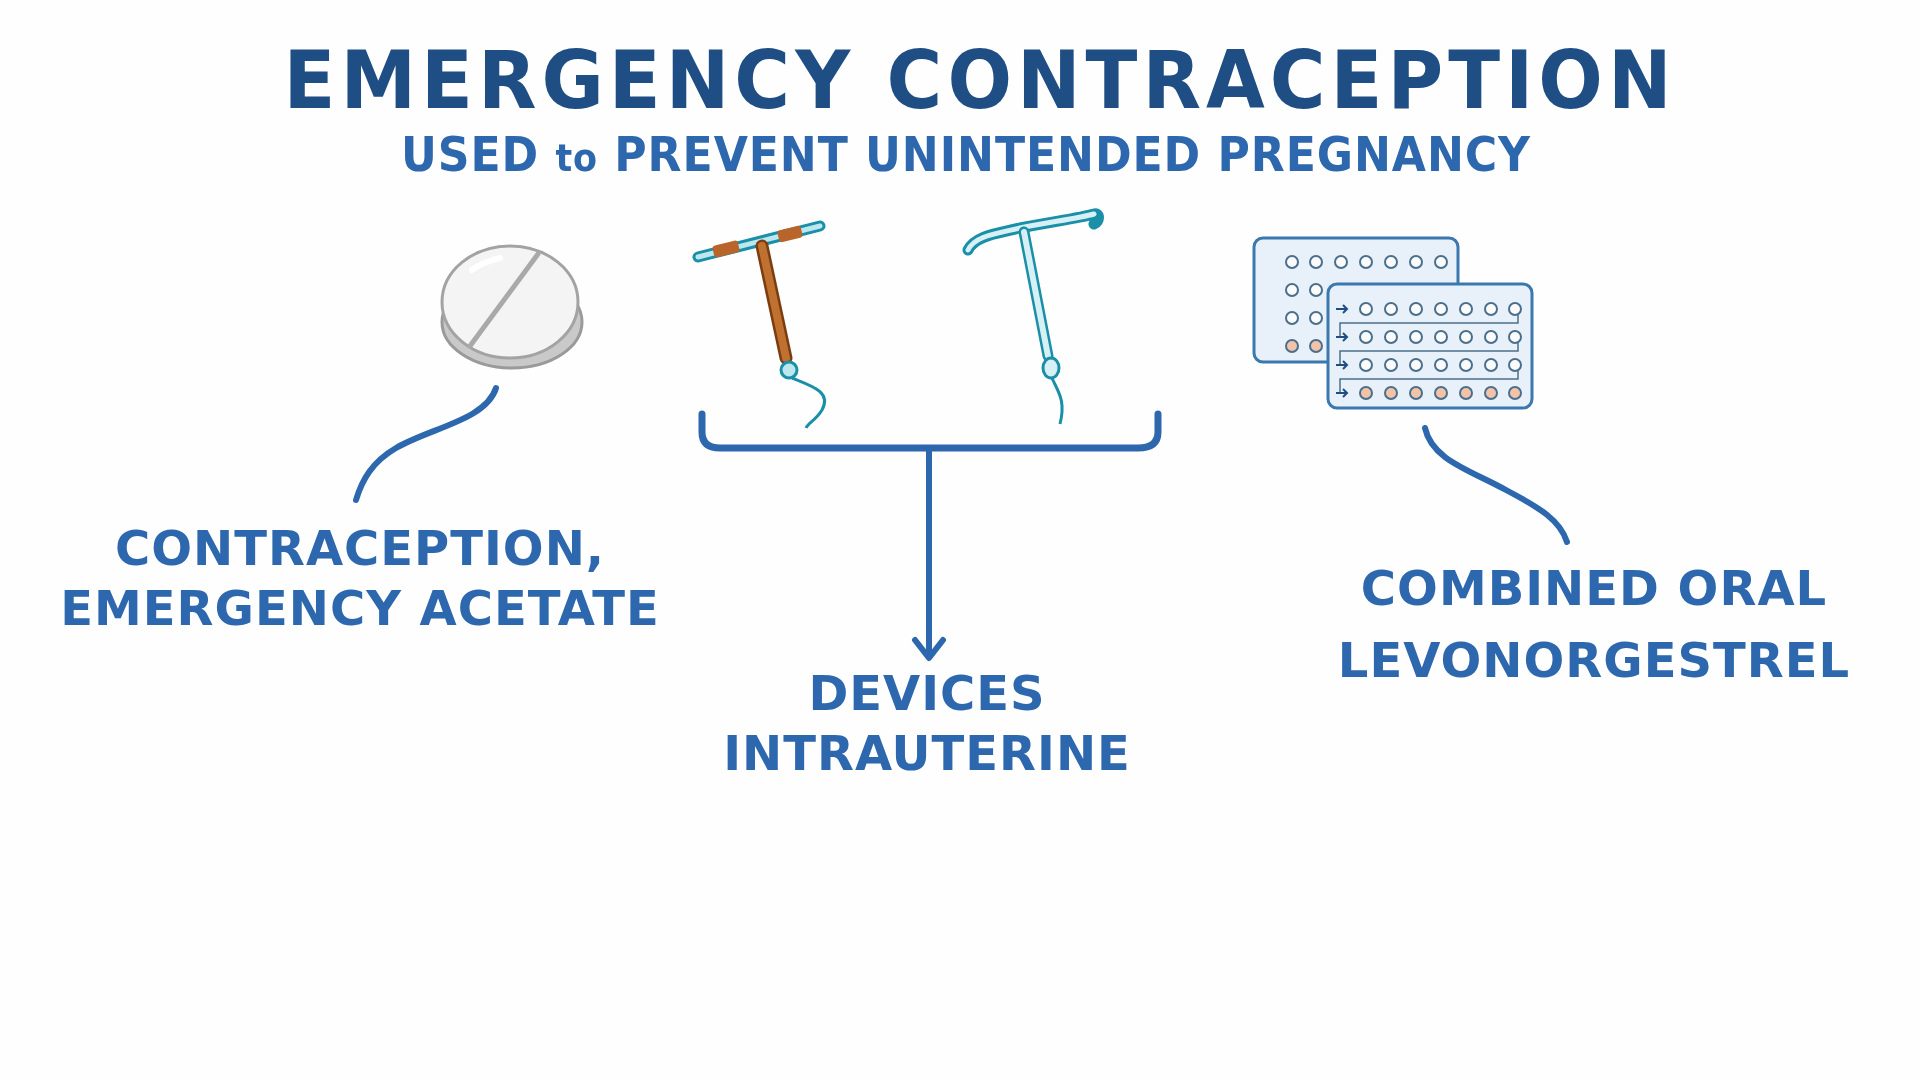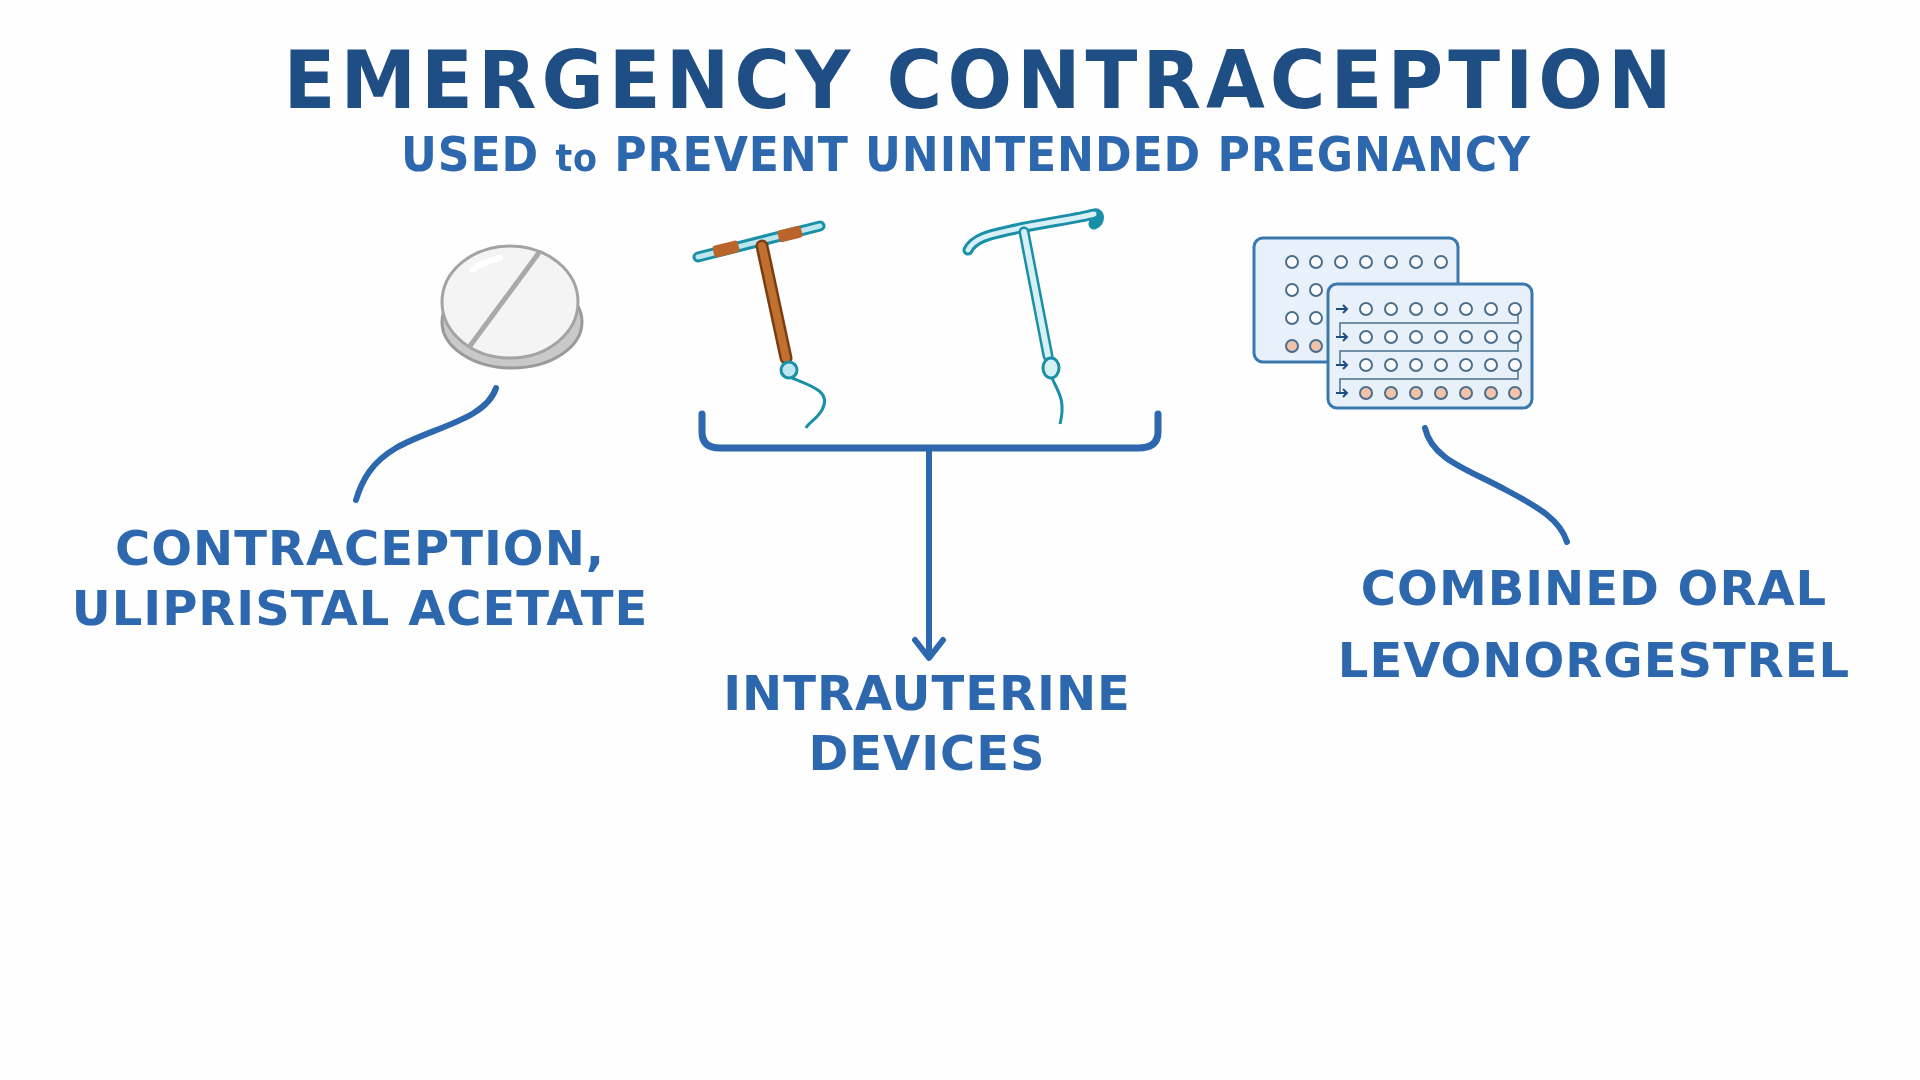--- a/index.html
+++ b/index.html
@@ -124,24 +124,24 @@
       <path d="M1336 309 L1346 309 M1343 305 L1347 309 L1343 313" stroke="#1f4e85" stroke-width="2" fill="none"></path>
       <path d="M1336 337 L1346 337 M1343 333 L1347 337 L1343 341" stroke="#1f4e85" stroke-width="2" fill="none"></path>
       <path d="M1336 365 L1346 365 M1343 361 L1347 365 L1343 369" stroke="#1f4e85" stroke-width="2" fill="none"></path>
       <path d="M1336 393 L1346 393 M1343 389 L1347 393 L1343 397" stroke="#1f4e85" stroke-width="2" fill="none"></path>
     </g>
   </g>
 </svg>
 
 <div class="abs label" style="left:60px; width:600px; top:518px;">
   <span>CONTRACEPTION,</span>
-  <span>ULIPRISTAL ACETATE</span>
+  <span>EMERGENCY ACETATE</span>
 </div>
 
 <div class="abs label" style="left:627px; width:600px; top:663px;">
+  <span>DEVICES</span>
   <span>INTRAUTERINE</span>
-  <span>DEVICES</span>
 </div>
 
 <div class="abs label" style="left:1294px; width:600px; top:552px; line-height:72px;">
   <span>COMBINED ORAL</span>
   <span>LEVONORGESTREL</span>
 </div>
 
 </body></html>

